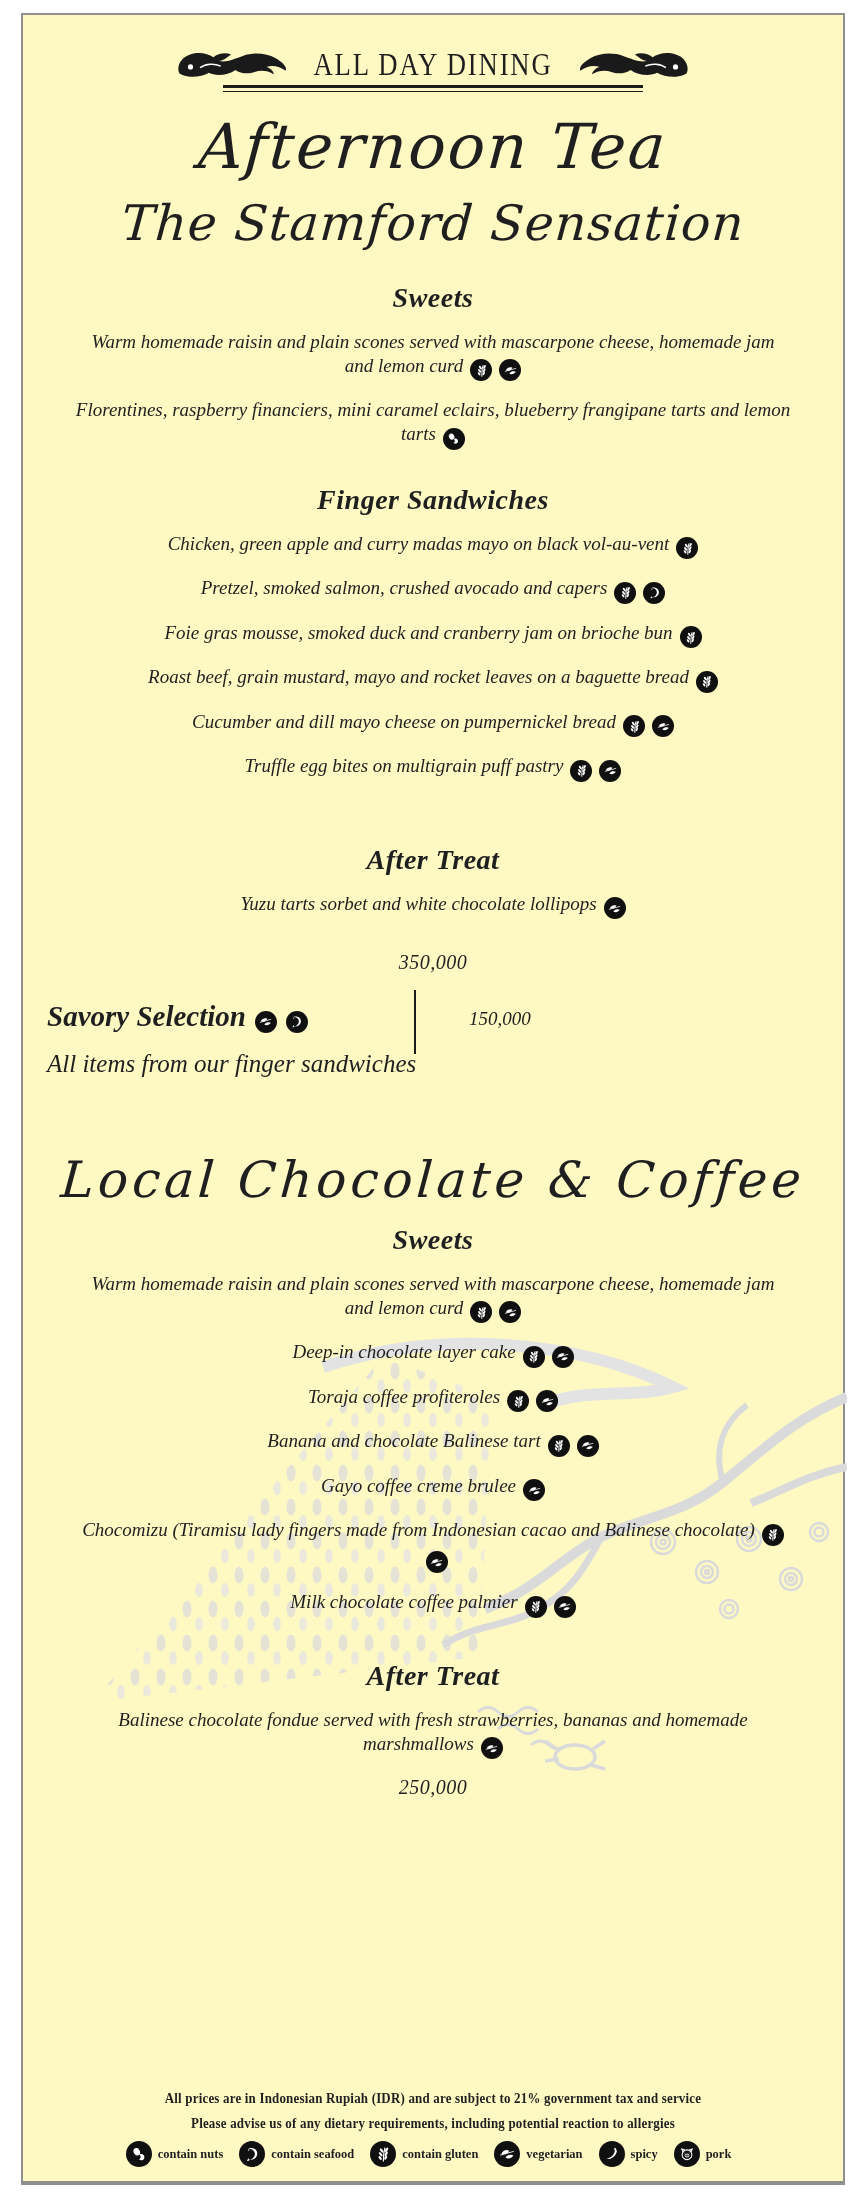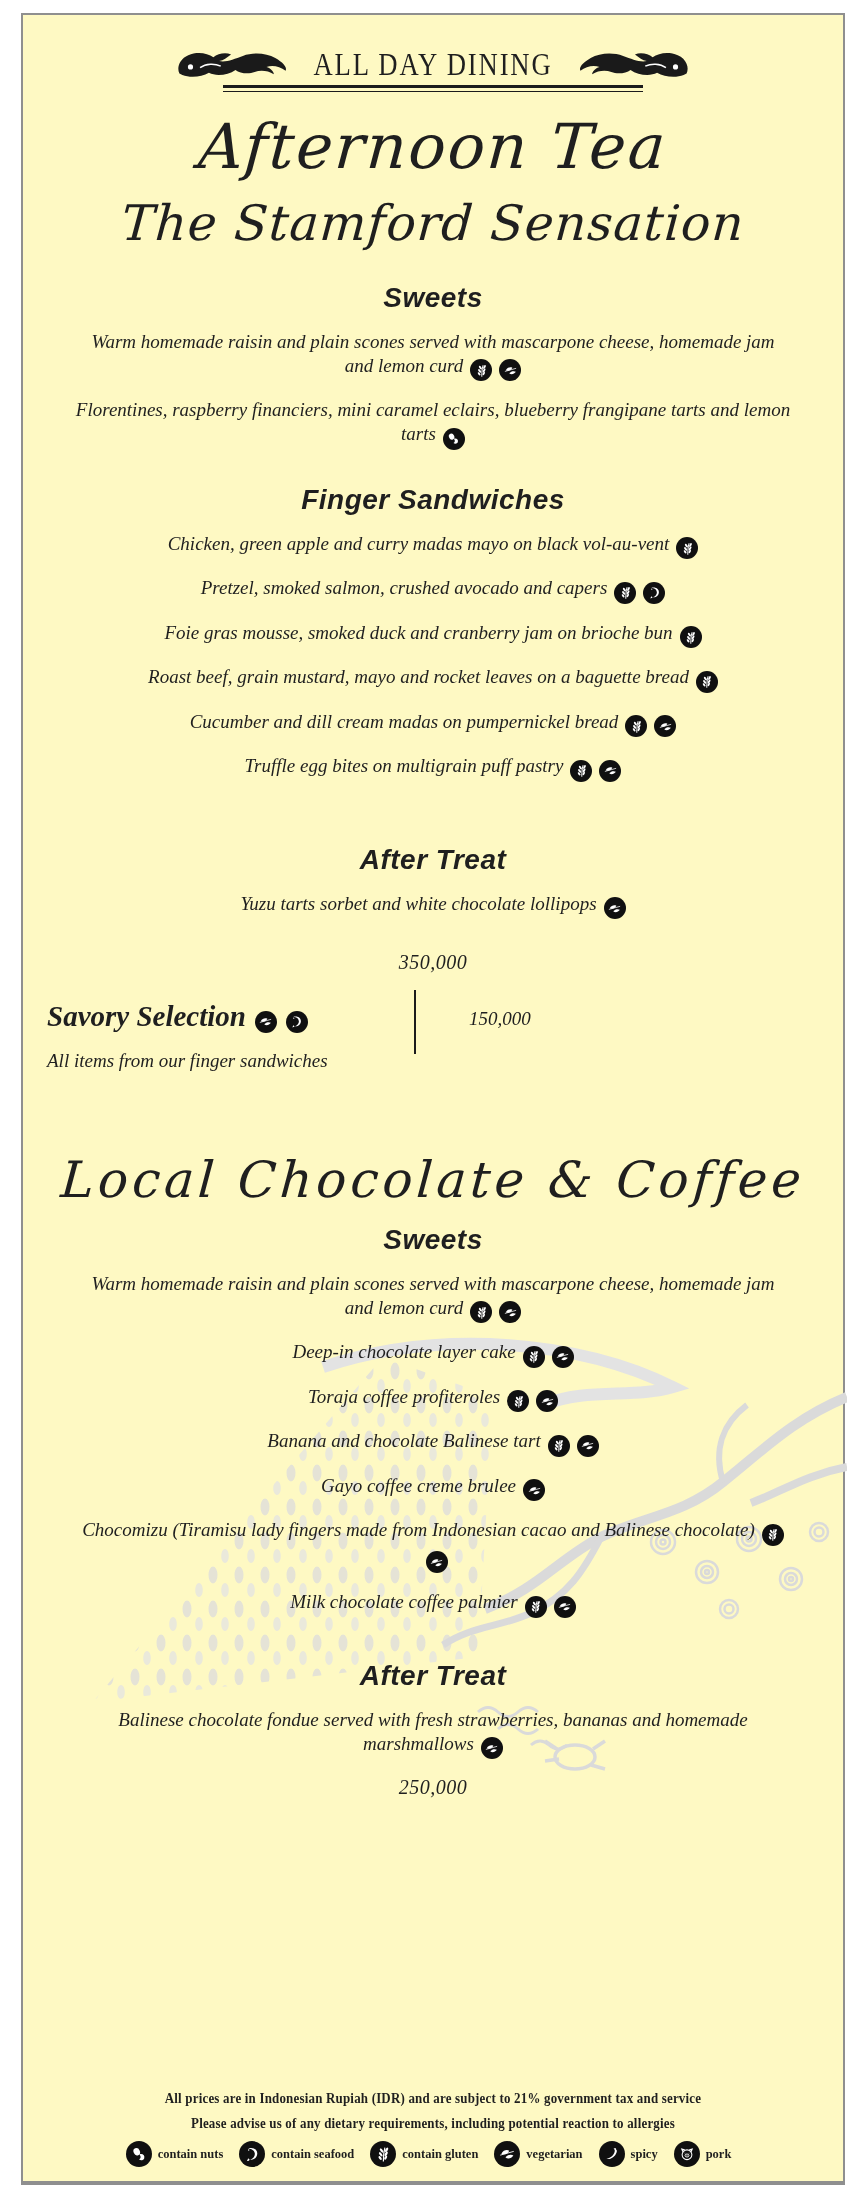--- a/index.html
+++ b/index.html
@@ -15,42 +15,42 @@
   .flourish.right{transform:scaleX(-1);}
   .header-title{font-family:"Liberation Serif",serif;font-size:29px;letter-spacing:2px;
                 white-space:nowrap;transform:scale(0.92,1.12);font-weight:500;}
   .double-rule{margin-top:2px;height:3px;border-top:3px solid #1c1c1c;border-bottom:1px solid #1c1c1c;}
   
   .script{font-family:"DejaVu Serif",serif;font-style:italic;font-weight:400;transform:skewX(-4deg);}
   .title-script{font-size:62px;line-height:1.45;margin-top:10px;letter-spacing:2px;}
   .subtitle-script{font-size:49px;line-height:1.3;margin-top:0px;letter-spacing:1px;}
   .local-title{font-size:50px;line-height:1.55;margin-top:44px;letter-spacing:4px;}
   
-  .section-heading{font-family:Liberation Sans, sans-serif;font-style:italic;font-weight:700;
+  .section-heading{font-family:Liberation Serif, serif;font-style:italic;font-weight:700;
                    font-size:28px;letter-spacing:.5px;margin:26px auto 14px;}
   .mt-fs{margin-top:34px;}
   .mt-at{margin-top:62px;}
   .mt-at2{margin-top:42px;}
   .mt-sw2{margin-top:4px;}
   
   .items{max-width:716px;margin:16px auto;}
   .menu-item{font-style:italic;font-size:19px;line-height:24px;margin-bottom:17px;}
   .badge{display:inline-flex;width:22px;height:22px;border-radius:50%;background:#101010;
          align-items:center;justify-content:center;vertical-align:-6px;margin-left:7px;}
   .badge svg{width:15px;height:15px;}
   .badge.lg{width:26px;height:26px;margin-left:0;}
   .badge.lg svg{width:18px;height:18px;}
   .price{font-style:italic;font-size:20px;margin-top:32px;letter-spacing:.5px;}
   .price2{margin-top:12px;}
   
   .savory{position:relative;height:100px;margin-top:24px;text-align:left;}
   .savory-head{position:absolute;left:24px;top:2px;font-family:"Liberation Serif",serif;
                font-style:italic;font-weight:700;font-size:29px;}
   .savory-head .badge{vertical-align:-3px;margin-left:9px;}
-  .savory-note{position:absolute;left:24px;top:52px;font-style:italic;font-size:19px;}
+  .savory-note{position:absolute;left:24px;top:52px;font-style:italic;font-size:25px;}
   .savory-divider{position:absolute;left:391px;top:-8px;width:2px;height:64px;background:#1c1c1c;}
   .savory-price{position:absolute;left:446px;top:10px;font-style:italic;font-size:19px;}
   
   .watermark{position:absolute;left:0;top:1312px;width:824px;height:490px;z-index:0;pointer-events:none;}
   
   .footer{position:absolute;left:0;right:0;bottom:14px;z-index:1;text-align:center;}
   .footer-line{font-size:13.5px;font-weight:700;letter-spacing:.2px;margin-bottom:9px;
                transform:scale(.96,1.08);}
   .legend{display:flex;justify-content:center;gap:7px;}
   .legend-entry{display:flex;align-items:center;gap:6px;}
@@ -217,21 +217,21 @@
           <div class="menu-item"><span>Foie gras mousse, smoked duck and cranberry jam on brioche bun</span><span class="badge">
               <svg viewBox="0 0 24 24">
                 <use href="#sym-gluten-icon"></use>
               </svg>
             </span></div>
           <div class="menu-item"><span>Roast beef, grain mustard, mayo and rocket leaves on a baguette bread</span><span class="badge">
               <svg viewBox="0 0 24 24">
                 <use href="#sym-gluten-icon"></use>
               </svg>
             </span></div>
-          <div class="menu-item"><span>Cucumber and dill cream madas on pumpernickel bread</span><span class="badge">
+          <div class="menu-item"><span>Cucumber and dill mayo cheese on pumpernickel bread</span><span class="badge">
               <svg viewBox="0 0 24 24">
                 <use href="#sym-gluten-icon"></use>
               </svg>
             </span><span class="badge">
               <svg viewBox="0 0 24 24">
                 <use href="#sym-vegetarian-icon"></use>
               </svg>
             </span></div>
           <div class="menu-item"><span>Truffle egg bites on multigrain puff pastry</span><span class="badge">
               <svg viewBox="0 0 24 24">

